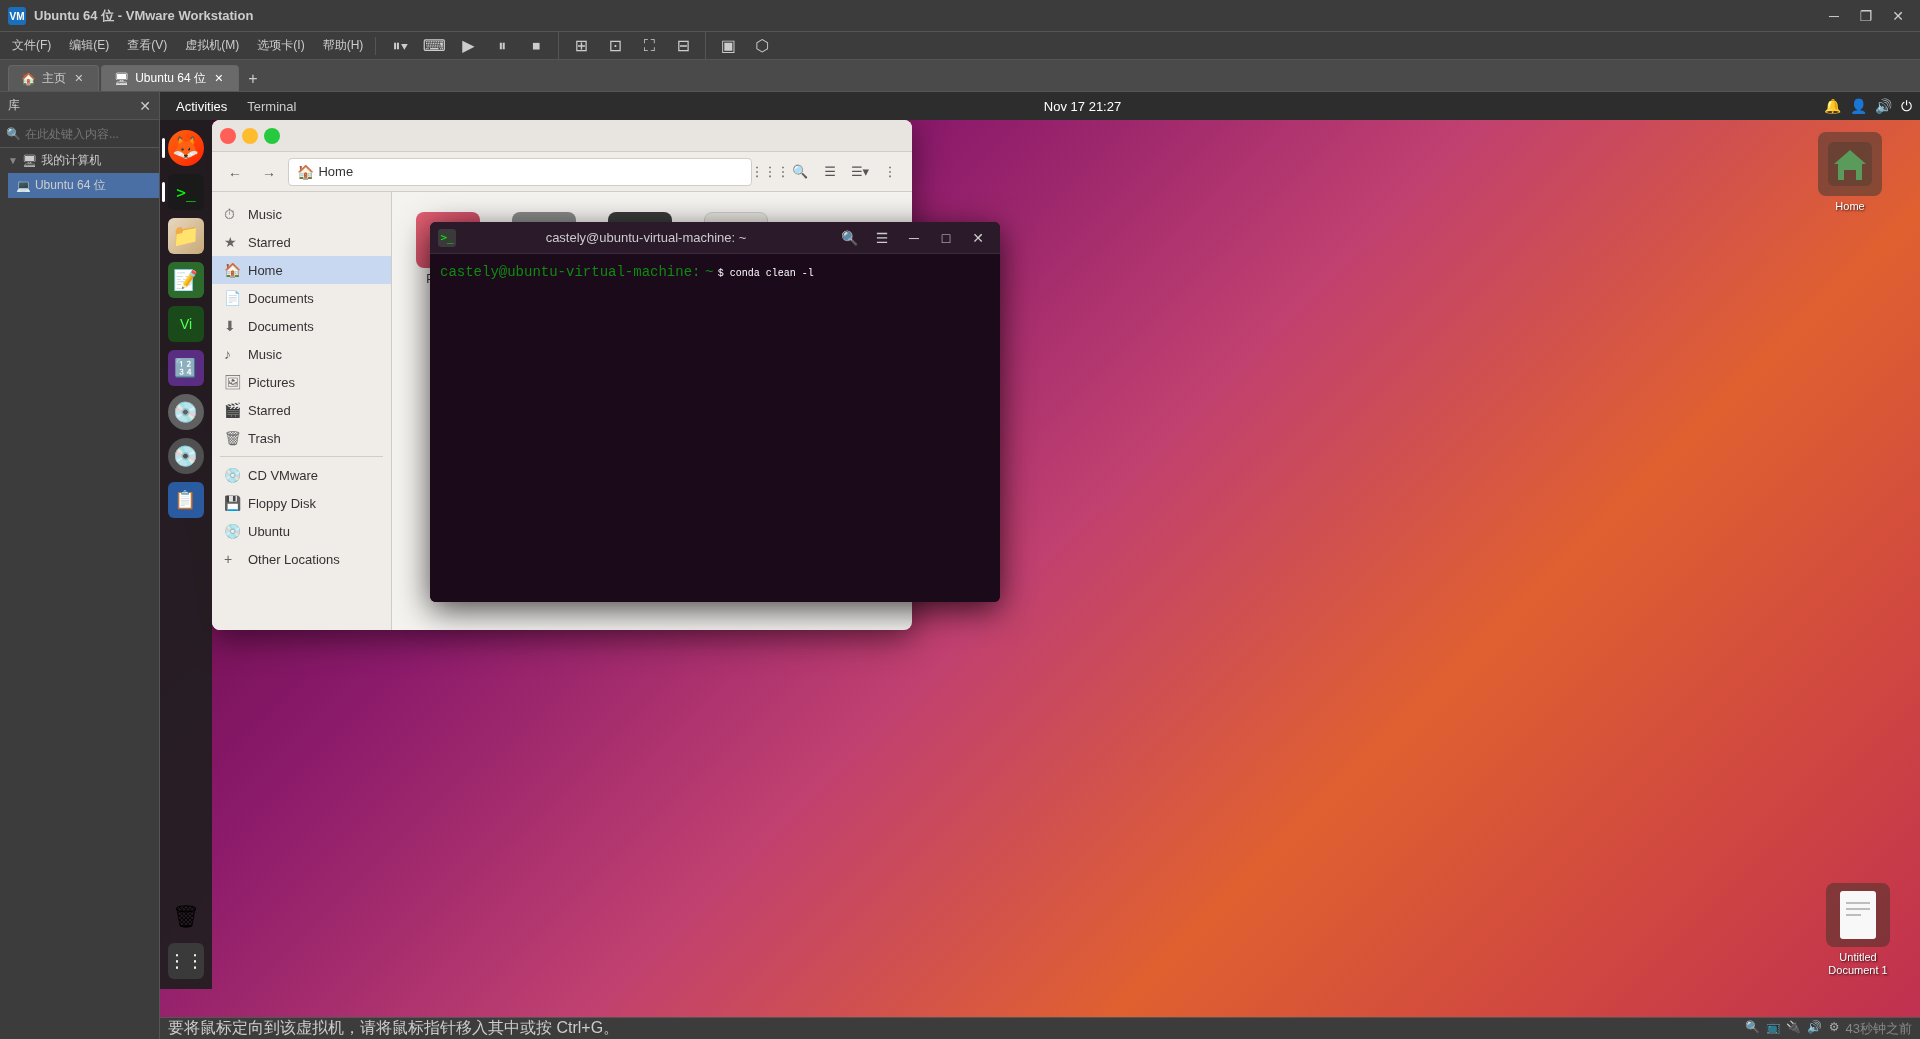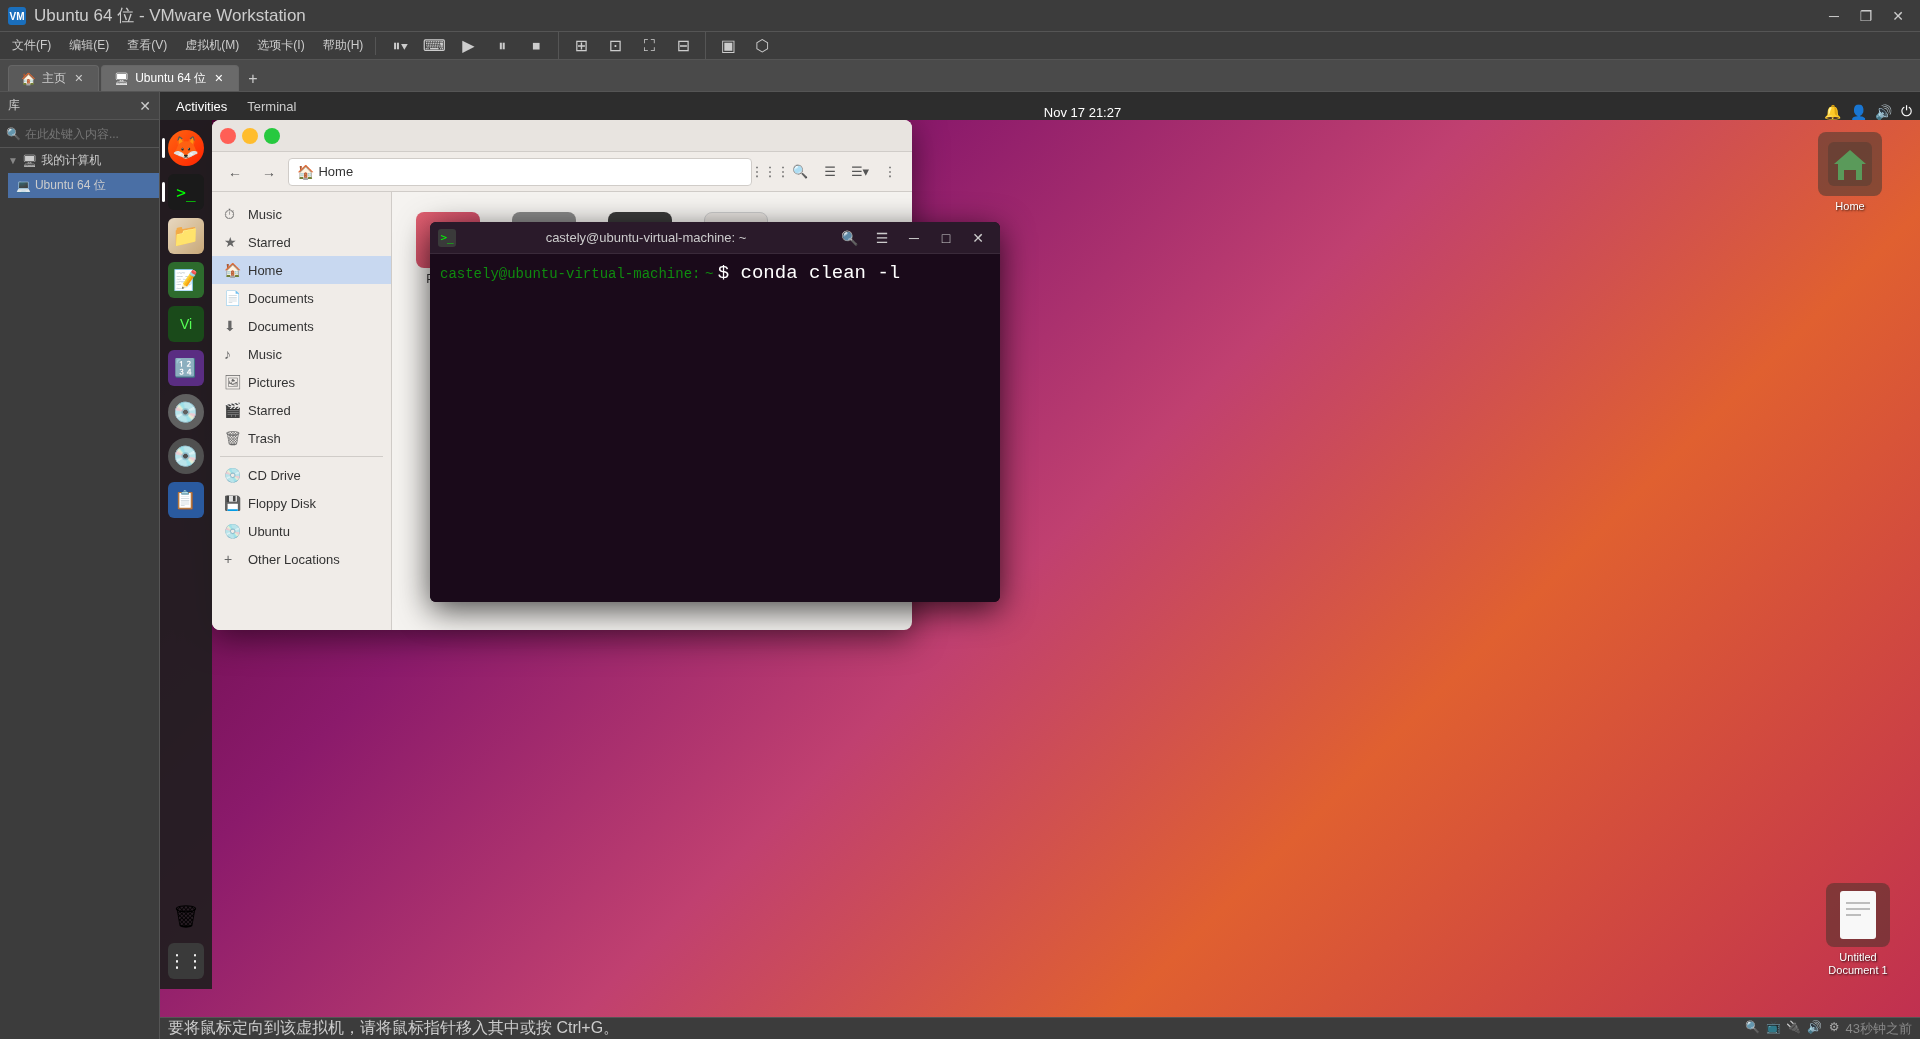--- a/index.html
+++ b/index.html
@@ -4,21 +4,21 @@
   <style>
     * { margin: 0; padding: 0; box-sizing: border-box; }
     body { width: 1920px; height: 1039px; overflow: hidden; font-family: 'Segoe UI', sans-serif; background: #1a1a2e; position: relative; }
 
     
     .vmware-window { width: 1920px; height: 1039px; display: flex; flex-direction: column; background: #2b2b2b; }
 
     
     .title-bar { height: 32px; background: #3c3c3c; display: flex; align-items: center; padding: 0 8px; gap: 8px; border-bottom: 1px solid #555; }
     .title-bar-icon { width: 18px; height: 18px; }
-    .title-text { color: #ccc; font-size: 17px; flex: 1; }
+    .title-text { color: #ccc; font-size: 13px; flex: 1; font-weight: bold; }
     .title-controls { display: flex; gap: 4px; }
     .title-btn { width: 28px; height: 22px; background: transparent; border: none; color: #ccc; cursor: pointer; font-size: 14px; display: flex; align-items: center; justify-content: center; }
 
     
     .menu-bar { height: 28px; background: #3c3c3c; display: flex; align-items: center; padding: 0 4px; border-bottom: 1px solid #555; gap: 2px; }
     .menu-item { color: #ccc; font-size: 12px; padding: 2px 8px; cursor: pointer; border-radius: 2px; }
     .menu-sep { width: 1px; height: 18px; background: #555; margin: 0 2px; }
     .toolbar-btn { width: 32px; height: 32px; background: transparent; border: none; color: #ccc; cursor: pointer; display: flex; align-items: center; justify-content: center; border-radius: 3px; font-size: 16px; }
     .toolbar-sep { width: 1px; height: 28px; background: #555; margin: 0 4px; }
 
@@ -47,21 +47,21 @@
     .vm-tree-group { padding-left: 8px; }
     .vm-tree-arrow { font-size: 10px; color: #888; }
 
     
     .vm-display { flex: 1; display: flex; flex-direction: column; position: relative; }
 
     
     .ubuntu-desktop { flex: 1; position: relative; overflow: hidden; background: linear-gradient(135deg, #4a0030 0%, #8b1a6b 30%, #c04070 50%, #e06030 70%, #c03050 100%); }
 
     
-    .ubuntu-topbar { position: absolute; top: 0; left: 0; right: 0; height: 28px; background: #2d2d2d; display: flex; align-items: flex-end; z-index: 100; }
+    .ubuntu-topbar { position: absolute; top: 0; left: 0; right: 0; height: 28px; background: #2d2d2d; display: flex; align-items: center; z-index: 100; }
     .ubuntu-topbar-left { display: flex; align-items: center; gap: 12px; padding-left: 8px; }
     .activities-btn { color: #fff; font-size: 13px; cursor: pointer; padding: 0 8px; height: 28px; display: flex; align-items: center; }
     .ubuntu-topbar-center { flex: 1; display: flex; align-items: center; justify-content: center; }
     .ubuntu-clock { color: #fff; font-size: 13px; margin-left: 44px; }
     .ubuntu-topbar-right { display: flex; align-items: center; gap: 8px; padding-right: 8px; }
     .ubuntu-topbar-icon { color: #fff; font-size: 14px; cursor: pointer; }
 
     
     .ubuntu-dock { position: absolute; left: 0; top: 28px; bottom: 28px; width: 52px; background: rgba(30,30,30,0.9); display: flex; flex-direction: column; align-items: center; padding-top: 8px; gap: 4px; z-index: 90; }
     .dock-item { width: 40px; height: 40px; border-radius: 8px; cursor: pointer; display: flex; align-items: center; justify-content: center; position: relative; }
@@ -94,21 +94,21 @@
 
     
     .terminal-window { position: absolute; top: 130px; left: 270px; width: 570px; height: 380px; background: #1a0a1a; border-radius: 6px; box-shadow: 0 8px 32px rgba(0,0,0,0.7); display: flex; flex-direction: column; z-index: 80; overflow: hidden; }
     .terminal-titlebar { height: 32px; background: #2a1a2a; display: flex; align-items: center; padding: 0 8px; gap: 8px; border-bottom: 1px solid #3a2a3a; }
     .terminal-icon { width: 18px; height: 18px; background: #3a3a3a; border-radius: 3px; display: flex; align-items: center; justify-content: center; font-size: 11px; color: #0f0; font-family: monospace; }
     .terminal-title { flex: 1; text-align: center; color: #ccc; font-size: 13px; }
     .terminal-controls { display: flex; gap: 4px; }
     .term-btn { width: 28px; height: 22px; background: transparent; border: none; color: #ccc; cursor: pointer; font-size: 14px; display: flex; align-items: center; justify-content: center; border-radius: 3px; }
     .terminal-content { flex: 1; background: #1a0a1a; padding: 8px 10px; overflow: hidden; }
     .terminal-prompt { color: #0f8b0f; font-family: 'Courier New', monospace; font-size: 14px; white-space: nowrap; }
-    .terminal-cmd { color: #ffffff; font-family: 'Courier New', monospace; font-size: 19px; }
+    .terminal-cmd { color: #ffffff; font-family: 'Courier New', monospace; font-size: 10px; }
 
     
     .desktop-icons { position: absolute; right: 30px; top: 40px; display: flex; flex-direction: column; gap: 16px; z-index: 40; }
     .desktop-icon { display: flex; flex-direction: column; align-items: center; gap: 4px; cursor: pointer; width: 80px; }
     .desktop-icon-img { width: 56px; height: 56px; border-radius: 8px; display: flex; align-items: center; justify-content: center; }
     .desktop-icon-label { color: #fff; font-size: 11px; text-align: center; text-shadow: 1px 1px 2px rgba(0,0,0,0.8); }
 
     
     .vmware-statusbar { height: 22px; background: #3c3c3c; border-top: 1px solid #555; display: flex; align-items: center; padding: 0 8px; gap: 8px; }
     .status-text { color: #ccc; font-size: 16px; }
@@ -335,21 +335,21 @@
                 <span class="fm-sidebar-icon">🎬</span>
                 <span>Starred</span>
               </div>
               <div class="fm-sidebar-item">
                 <span class="fm-sidebar-icon">🗑</span>
                 <span>Trash</span>
               </div>
               <div style="height:1px;background:#d0ccc8;margin:4px 8px;"></div>
               <div class="fm-sidebar-item">
                 <span class="fm-sidebar-icon">💿</span>
-                <span>CD Drive</span>
+                <span>CD VMware</span>
               </div>
               <div class="fm-sidebar-item">
                 <span class="fm-sidebar-icon">💾</span>
                 <span>Floppy Disk</span>
               </div>
               <div class="fm-sidebar-item">
                 <span class="fm-sidebar-icon">💿</span>
                 <span>Ubuntu</span>
               </div>
               <div class="fm-sidebar-item">

